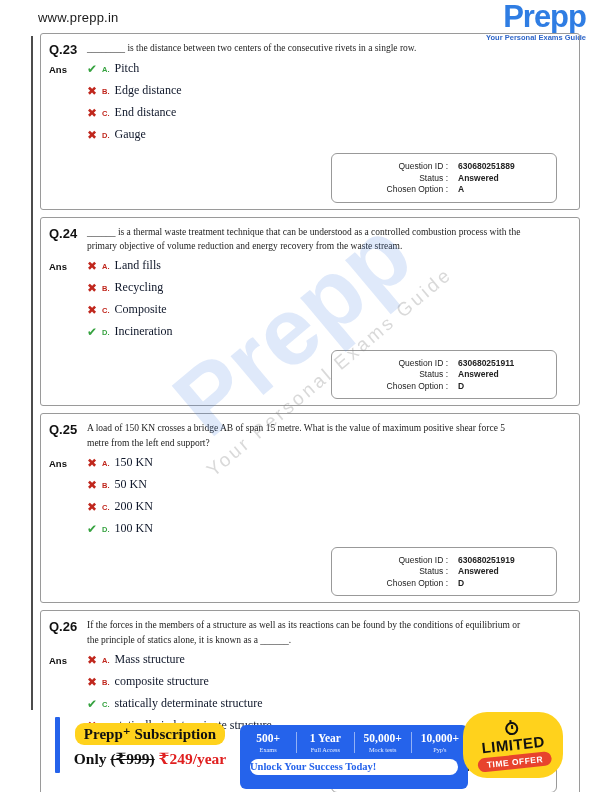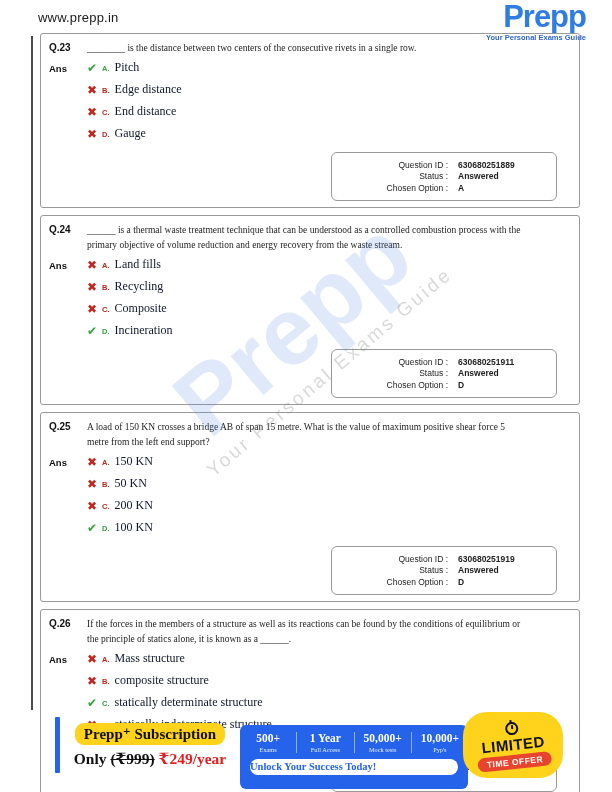--- a/index.html
+++ b/index.html
@@ -18,21 +18,21 @@
 
   
   .watermark { position:absolute; left:80px; top:280px; width:440px; transform:rotate(-40deg); text-align:center; pointer-events:none; z-index:5; }
   .wm-text { font-family:"Liberation Sans","DejaVu Sans",sans-serif; font-weight:bold; font-size:96px; color:rgba(76,134,227,0.18); line-height:90px; }
   .wm-sub { font-size:19px; letter-spacing:3px; color:rgba(130,130,130,0.30); margin-top:2px; }
 
   
   .questions { position:absolute; left:40px; top:33px; width:540px; }
   .qbox { border:1.5px solid #9a9a9a; border-radius:3px; background:transparent; padding:7px 10px 6px 8px; margin-bottom:7px; }
   .qrow { display:flex; align-items:flex-start; }
-  .qnum { font-size:10px; font-weight:bold; color:#111; width:38px; flex:0 0 38px; padding-top:1px; }
+  .qnum { font-size:13px; font-weight:bold; color:#111; width:38px; flex:0 0 38px; padding-top:1px; }
   .qtext { font-family:"Liberation Serif","DejaVu Serif",serif; font-size:9.5px; color:#1c1c1c; line-height:1.55; max-width:440px; }
   .arow { display:flex; margin-top:4px; }
   .anslabel { font-size:9.5px; font-weight:bold; color:#111; width:38px; flex:0 0 38px; padding-top:3px; }
   .options { flex:1; }
   .option-row { display:flex; align-items:baseline; gap:5px; margin:0 0 7px 0; }
   .opt-icon { font-size:12px; line-height:12px; transform:translateY(1px); }
   .option-row.correct .opt-icon { color:#35a23f; }
   .option-row.incorrect .opt-icon { color:#c0271d; }
   .opt-letter { font-size:7.5px; font-weight:bold; }
   .option-row.correct .opt-letter { color:#35a23f; }

